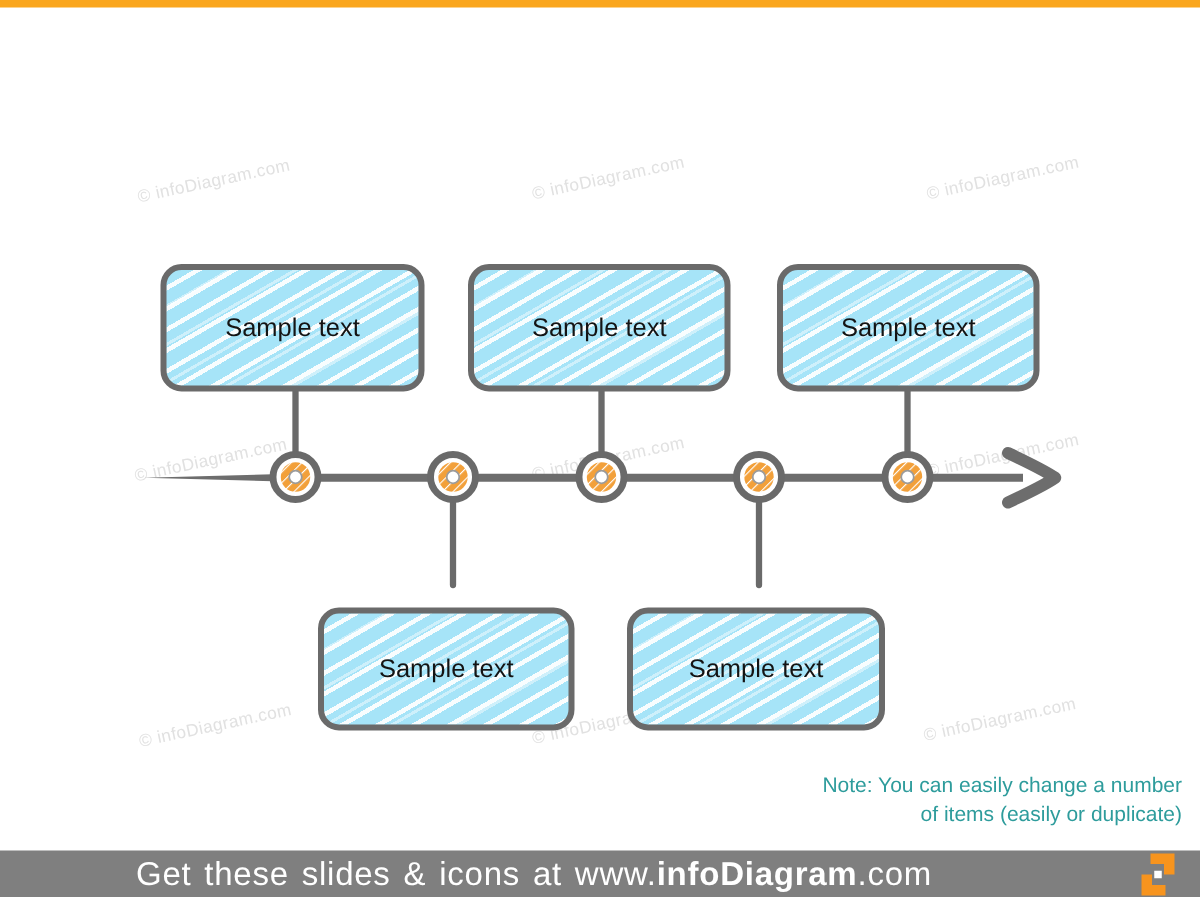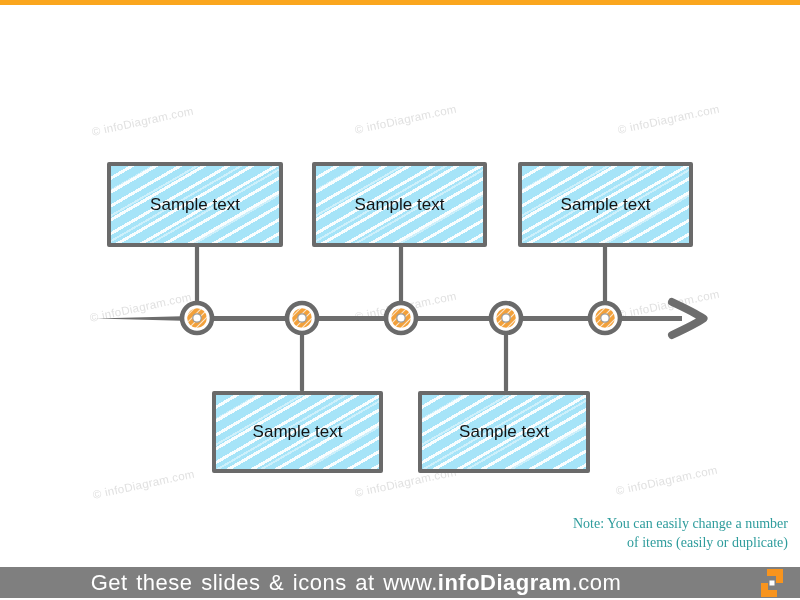--- a/index.html
+++ b/index.html
@@ -11,36 +11,36 @@
     position:absolute;left:0;top:0;width:800px;height:5px;background:#FAA61E;
   }
   .watermark{
     position:absolute;color:#e1e1e1;font-size:11.5px;white-space:nowrap;
     transform:rotate(-12deg);transform-origin:left center;z-index:1;
     letter-spacing:.3px;user-select:none;
   }
   .diagram-layer{position:absolute;left:0;top:0;width:800px;height:600px;z-index:2;}
   .box{
     position:absolute;box-sizing:border-box;z-index:3;
-    border:4px solid #6a6a6a;border-radius:2px;
+    border:4px solid #6a6a6a;border-radius:14px;
     background-color:#a6e4f8;
     background-image:
       repeating-linear-gradient(150deg, rgba(255,255,255,0) 0 9px, rgba(255,255,255,0.92) 9px 12px),
       repeating-linear-gradient(150deg, rgba(255,255,255,0) 0 20px, rgba(255,255,255,0.45) 20px 22px);
     display:flex;align-items:center;justify-content:center;
-    font-size:17px;color:#141414;
+    font-size:17px;color:#141414;margin-top:14px;
   }
   .box-1{left:107px;top:162px;width:176px;height:85px;}
   .box-2{left:312px;top:162px;width:175px;height:85px;}
   .box-3{left:518px;top:162px;width:175px;height:85px;}
   .box-4{left:212px;top:391px;width:171px;height:82px;}
   .box-5{left:418px;top:391px;width:172px;height:82px;}
   .note{
     position:absolute;right:12px;top:514px;z-index:3;
-    text-align:right;color:#2e9c9c;font-size:14px;line-height:19px;font-family:Liberation Serif, serif;
+    text-align:right;color:#2e9c9c;font-size:14px;line-height:19px;
   }
   .footer-bar{
     position:absolute;left:0;top:567px;width:800px;height:31px;background:#7f7f7f;z-index:4;
     display:flex;align-items:center;justify-content:center;
   }
   .footer-text{
     color:#ffffff;font-size:22px;letter-spacing:.5px;word-spacing:2px;white-space:nowrap;
     margin-right:88px;
   }
   .footer-text b{font-weight:bold;}

